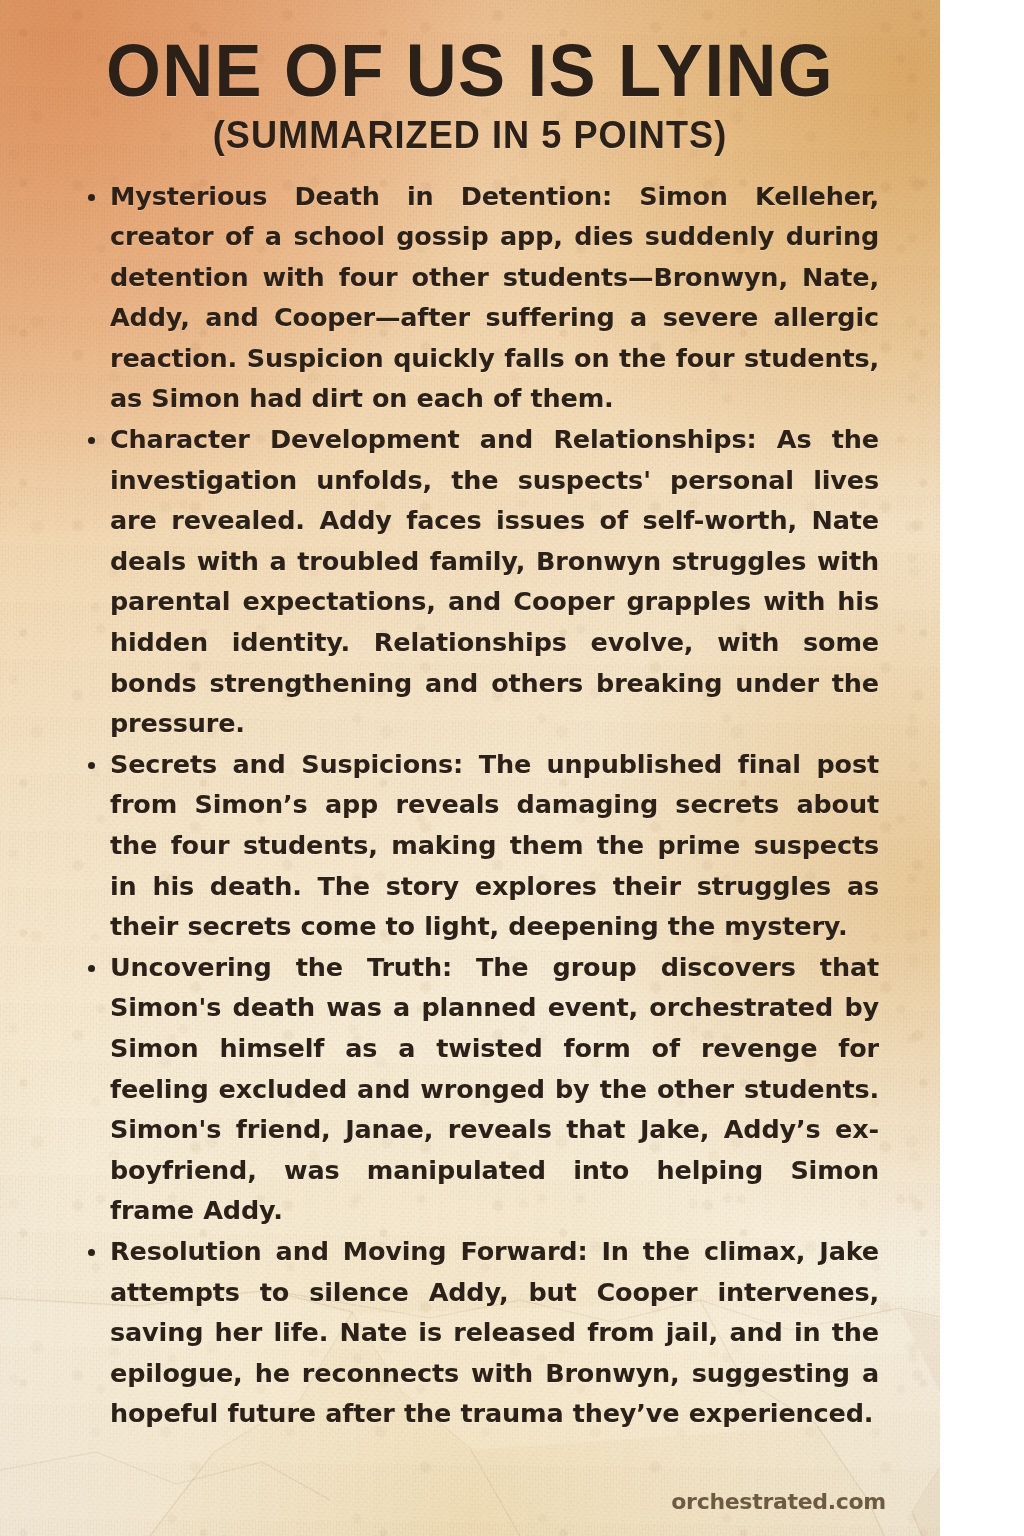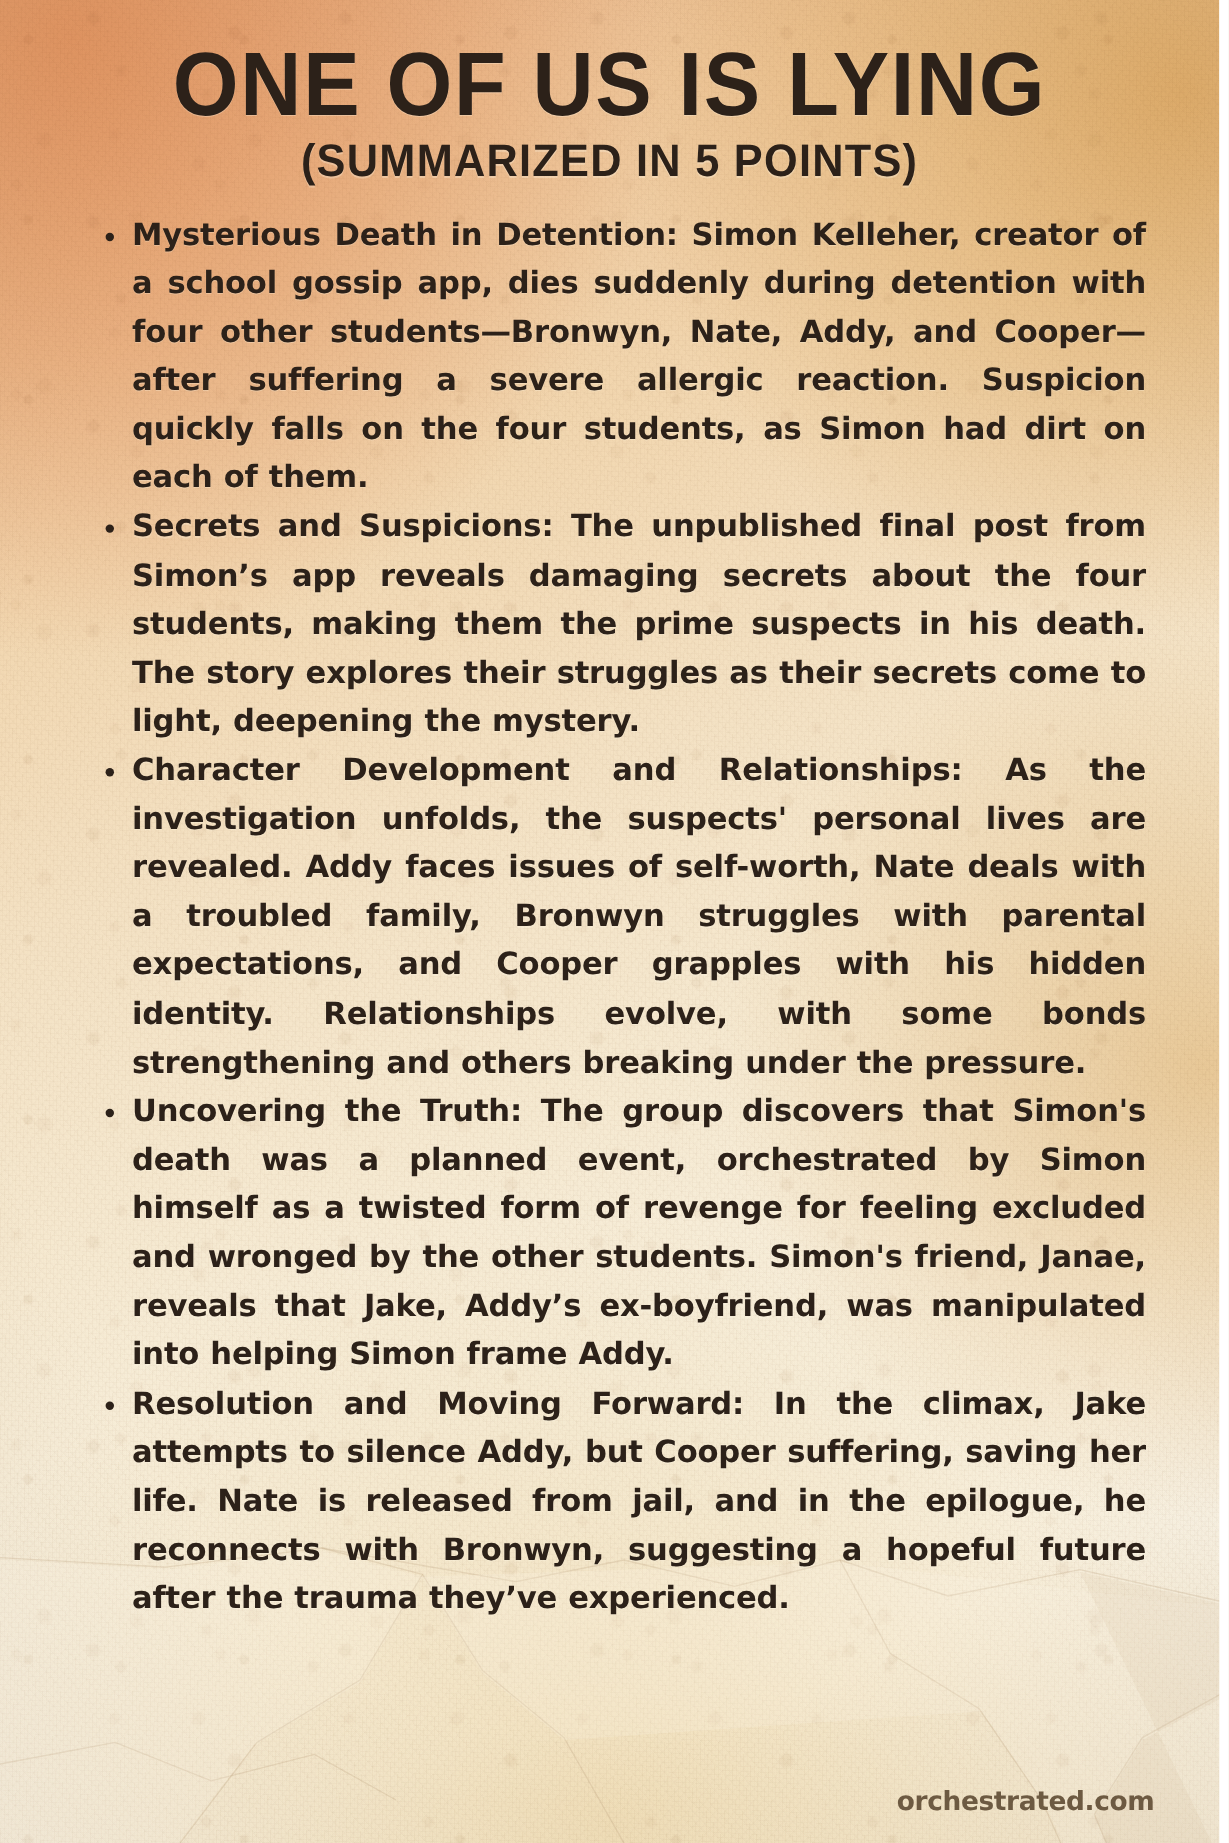--- a/index.html
+++ b/index.html
@@ -8,21 +8,21 @@
   }
   body {
     width: 1024px;
     height: 1536px;
     overflow: hidden;
     font-family: "Liberation Sans", sans-serif;
   }
 
   .poster {
     position: relative;
-    width: 1016px;
+    width: 940px;
     height: 1536px;
     overflow: hidden;
     background-color: #efdfc0;
     isolation: isolate;
   }
 
   
   .bg-base {
     position: absolute;
     inset: 0;
@@ -212,29 +212,29 @@
     <div class="title-block">
       <h1 class="main-title">ONE OF US IS LYING</h1>
       <h2 class="sub-title">(SUMMARIZED IN 5 POINTS)</h2>
     </div>
 
     <ul class="points">
       <li class="point">
         <span>Mysterious Death in Detention: Simon Kelleher, creator of a school gossip app, dies suddenly during detention with four other students—Bronwyn, Nate, Addy, and Cooper—after suffering a severe allergic reaction. Suspicion quickly falls on the four students, as Simon had dirt on each of them.</span>
       </li>
       <li class="point">
+        <span>Character Development and Relationships: As the investigation unfolds, the suspects' personal lives are revealed. Addy faces issues of self-worth, Nate deals with a troubled family, Bronwyn struggles with parental expectations, and Cooper grapples with his hidden identity. Relationships evolve, with some bonds strengthening and others breaking under the pressure.</span>
+      </li>
+      <li class="point">
         <span>Secrets and Suspicions: The unpublished final post from Simon’s app reveals damaging secrets about the four students, making them the prime suspects in his death. The story explores their struggles as their secrets come to light, deepening the mystery.</span>
       </li>
       <li class="point">
-        <span>Character Development and Relationships: As the investigation unfolds, the suspects' personal lives are revealed. Addy faces issues of self-worth, Nate deals with a troubled family, Bronwyn struggles with parental expectations, and Cooper grapples with his hidden identity. Relationships evolve, with some bonds strengthening and others breaking under the pressure.</span>
-      </li>
-      <li class="point">
         <span>Uncovering the Truth: The group discovers that Simon's death was a planned event, orchestrated by Simon himself as a twisted form of revenge for feeling excluded and wronged by the other students. Simon's friend, Janae, reveals that Jake, Addy’s ex-boyfriend, was manipulated into helping Simon frame Addy.</span>
       </li>
       <li class="point">
-        <span>Resolution and Moving Forward: In the climax, Jake attempts to silence Addy, but Cooper suffering, saving her life. Nate is released from jail, and in the epilogue, he reconnects with Bronwyn, suggesting a hopeful future after the trauma they’ve experienced.</span>
+        <span>Resolution and Moving Forward: In the climax, Jake attempts to silence Addy, but Cooper intervenes, saving her life. Nate is released from jail, and in the epilogue, he reconnects with Bronwyn, suggesting a hopeful future after the trauma they’ve experienced.</span>
       </li>
     </ul>
 
     <div class="footer">orchestrated.com</div>
 
   </div>
 </div>
 
 </body></html>

